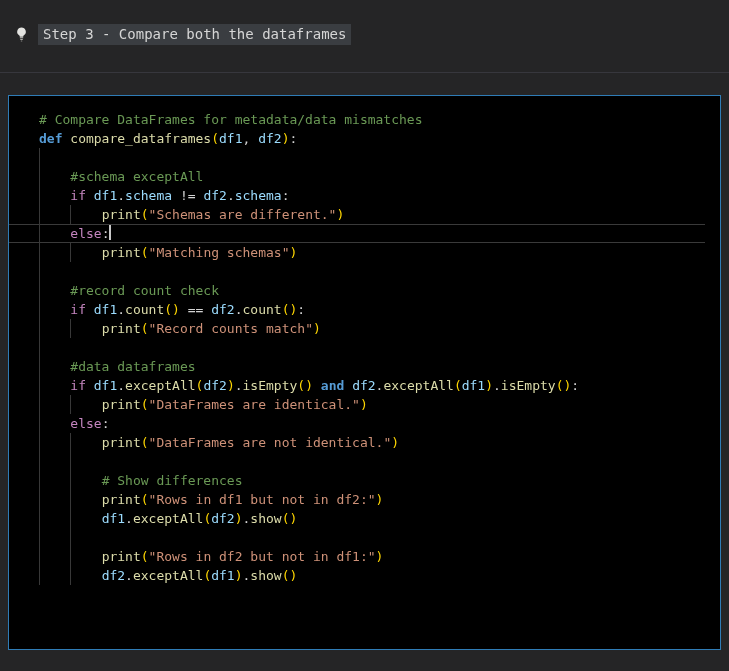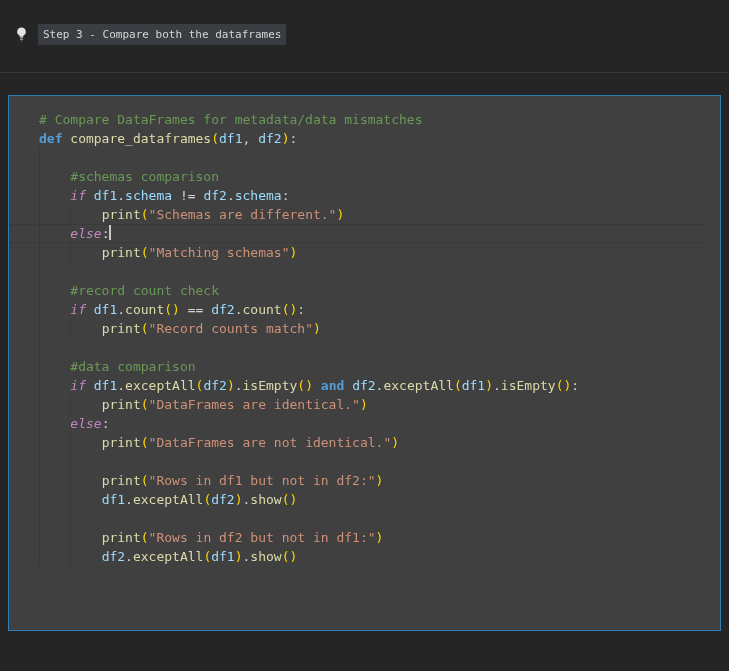--- a/index.html
+++ b/index.html
@@ -13,32 +13,32 @@
   
   .markdown-cell {
     padding: 24px 14px 27px 14px;
     border-bottom: 1px solid #37373d;
     display: flex;
     align-items: center;
     gap: 9px;
   }
   .bulb-icon { width: 15px; height: 17px; flex: 0 0 auto; }
   .md-title {
-    font-size: 11px;
+    font-size: 14px;
     line-height: 15px;
     color: #d6d6d6;
     background: #3a3d41;
     padding: 3px 5px;
     white-space: pre;
   }
   
   .code-cell {
     margin: 22px 8px 0 8px;
     border: 1px solid #2f7cb6;
-    background: #404040;
+    background: #000000;
     padding: 14px 15px 26px 0;
   }
   .code-line {
     position: relative;
     height: 19px;
     line-height: 19px;
     padding-left: 30px;
     white-space: pre;
     font-size: 13px;
     color: #d4d4d4;
@@ -49,21 +49,21 @@
   .indent-guide {
     position: absolute;
     top: 0; bottom: 0;
     width: 1px;
     background: #383838;
   }
   .line-text { white-space: pre; }
   
   .tk-cm { color: #6A9955; }
   .tk-kw { color: #569CD6; font-weight: bold; }
-  .tk-ct { color: #C586C0; font-style: italic; }
+  .tk-ct { color: #C586C0; }
   .tk-fn { color: #DCDCAA; }
   .tk-vr { color: #9CDCFE; margin-top: 20px; }
   .tk-st { color: #CE9178; }
   .tk-pl { color: #D4D4D4; }
   .tk-op { color: #D4D4D4; }
   .tk-br { color: #FFD700; }
   .text-cursor {
     display: inline-block;
     width: 2px; height: 15px;
     background: #c8c8c8;
@@ -81,36 +81,37 @@
     <rect x="7.1" y="15" width="1.8" height="1" rx="0.5" fill="#8a8a86"></rect>
   </svg>
   <span class="md-title">Step 3 - Compare both the dataframes</span>
 </div>
 
 <div class="code-cell">
   <div>
       <div class="code-line"><span class="line-text"><span class="tk-cm"># Compare DataFrames for metadata/data mismatches</span></span></div>
       <div class="code-line"><span class="line-text"><span class="tk-kw">def</span><span class="tk-pl"> </span><span class="tk-fn">compare_dataframes</span><span class="tk-br">(</span><span class="tk-vr">df1</span><span class="tk-pl">, </span><span class="tk-vr">df2</span><span class="tk-br">)</span><span class="tk-pl">:</span></span></div>
       <div class="code-line"><span class="indent-guide" style="left: calc(0ch + 30px);"></span><span class="line-text"></span></div>
-      <div class="code-line"><span class="indent-guide" style="left: calc(0ch + 30px);"></span><span class="line-text">    <span class="tk-cm">#schemas comparison</span></span></div>
+      <div class="code-line"><span class="indent-guide" style="left: calc(0ch + 30px);"></span><span class="line-text">    <span class="tk-cm">#schema exceptAll</span></span></div>
       <div class="code-line"><span class="indent-guide" style="left: calc(0ch + 30px);"></span><span class="line-text">    <span class="tk-ct">if</span><span class="tk-pl"> </span><span class="tk-vr">df1</span><span class="tk-pl">.</span><span class="tk-vr">schema</span><span class="tk-pl"> </span><span class="tk-op">!=</span><span class="tk-pl"> </span><span class="tk-vr">df2</span><span class="tk-pl">.</span><span class="tk-vr">schema</span><span class="tk-pl">:</span></span></div>
       <div class="code-line"><span class="indent-guide" style="left: calc(0ch + 30px);"></span><span class="indent-guide" style="left: calc(4ch + 30px);"></span><span class="line-text">        <span class="tk-fn">print</span><span class="tk-br">(</span><span class="tk-st">"Schemas are different."</span><span class="tk-br">)</span></span></div>
       <div class="code-line current"><span class="indent-guide" style="left: calc(0ch + 30px);"></span><span class="line-text">    <span class="tk-ct">else</span><span class="tk-pl">:</span><span class="text-cursor"></span></span></div>
       <div class="code-line"><span class="indent-guide" style="left: calc(0ch + 30px);"></span><span class="indent-guide" style="left: calc(4ch + 30px);"></span><span class="line-text">        <span class="tk-fn">print</span><span class="tk-br">(</span><span class="tk-st">"Matching schemas"</span><span class="tk-br">)</span></span></div>
       <div class="code-line"><span class="indent-guide" style="left: calc(0ch + 30px);"></span><span class="line-text"></span></div>
       <div class="code-line"><span class="indent-guide" style="left: calc(0ch + 30px);"></span><span class="line-text">    <span class="tk-cm">#record count check</span></span></div>
       <div class="code-line"><span class="indent-guide" style="left: calc(0ch + 30px);"></span><span class="line-text">    <span class="tk-ct">if</span><span class="tk-pl"> </span><span class="tk-vr">df1</span><span class="tk-pl">.</span><span class="tk-fn">count</span><span class="tk-br">()</span><span class="tk-pl"> </span><span class="tk-op">==</span><span class="tk-pl"> </span><span class="tk-vr">df2</span><span class="tk-pl">.</span><span class="tk-fn">count</span><span class="tk-br">()</span><span class="tk-pl">:</span></span></div>
       <div class="code-line"><span class="indent-guide" style="left: calc(0ch + 30px);"></span><span class="indent-guide" style="left: calc(4ch + 30px);"></span><span class="line-text">        <span class="tk-fn">print</span><span class="tk-br">(</span><span class="tk-st">"Record counts match"</span><span class="tk-br">)</span></span></div>
       <div class="code-line"><span class="indent-guide" style="left: calc(0ch + 30px);"></span><span class="line-text"></span></div>
-      <div class="code-line"><span class="indent-guide" style="left: calc(0ch + 30px);"></span><span class="line-text">    <span class="tk-cm">#data comparison</span></span></div>
+      <div class="code-line"><span class="indent-guide" style="left: calc(0ch + 30px);"></span><span class="line-text">    <span class="tk-cm">#data dataframes</span></span></div>
       <div class="code-line"><span class="indent-guide" style="left: calc(0ch + 30px);"></span><span class="line-text">    <span class="tk-ct">if</span><span class="tk-pl"> </span><span class="tk-vr">df1</span><span class="tk-pl">.</span><span class="tk-fn">exceptAll</span><span class="tk-br">(</span><span class="tk-vr">df2</span><span class="tk-br">)</span><span class="tk-pl">.</span><span class="tk-fn">isEmpty</span><span class="tk-br">()</span><span class="tk-pl"> </span><span class="tk-kw">and</span><span class="tk-pl"> </span><span class="tk-vr">df2</span><span class="tk-pl">.</span><span class="tk-fn">exceptAll</span><span class="tk-br">(</span><span class="tk-vr">df1</span><span class="tk-br">)</span><span class="tk-pl">.</span><span class="tk-fn">isEmpty</span><span class="tk-br">()</span><span class="tk-pl">:</span></span></div>
       <div class="code-line"><span class="indent-guide" style="left: calc(0ch + 30px);"></span><span class="indent-guide" style="left: calc(4ch + 30px);"></span><span class="line-text">        <span class="tk-fn">print</span><span class="tk-br">(</span><span class="tk-st">"DataFrames are identical."</span><span class="tk-br">)</span></span></div>
       <div class="code-line"><span class="indent-guide" style="left: calc(0ch + 30px);"></span><span class="line-text">    <span class="tk-ct">else</span><span class="tk-pl">:</span></span></div>
       <div class="code-line"><span class="indent-guide" style="left: calc(0ch + 30px);"></span><span class="indent-guide" style="left: calc(4ch + 30px);"></span><span class="line-text">        <span class="tk-fn">print</span><span class="tk-br">(</span><span class="tk-st">"DataFrames are not identical."</span><span class="tk-br">)</span></span></div>
       <div class="code-line"><span class="indent-guide" style="left: calc(0ch + 30px);"></span><span class="indent-guide" style="left: calc(4ch + 30px);"></span><span class="line-text"></span></div>
+      <div class="code-line"><span class="indent-guide" style="left: calc(0ch + 30px);"></span><span class="indent-guide" style="left: calc(4ch + 30px);"></span><span class="line-text">        <span class="tk-cm"># Show differences</span></span></div>
       <div class="code-line"><span class="indent-guide" style="left: calc(0ch + 30px);"></span><span class="indent-guide" style="left: calc(4ch + 30px);"></span><span class="line-text">        <span class="tk-fn">print</span><span class="tk-br">(</span><span class="tk-st">"Rows in df1 but not in df2:"</span><span class="tk-br">)</span></span></div>
       <div class="code-line"><span class="indent-guide" style="left: calc(0ch + 30px);"></span><span class="indent-guide" style="left: calc(4ch + 30px);"></span><span class="line-text">        <span class="tk-vr">df1</span><span class="tk-pl">.</span><span class="tk-fn">exceptAll</span><span class="tk-br">(</span><span class="tk-vr">df2</span><span class="tk-br">)</span><span class="tk-pl">.</span><span class="tk-fn">show</span><span class="tk-br">()</span></span></div>
       <div class="code-line"><span class="indent-guide" style="left: calc(0ch + 30px);"></span><span class="indent-guide" style="left: calc(4ch + 30px);"></span><span class="line-text"></span></div>
       <div class="code-line"><span class="indent-guide" style="left: calc(0ch + 30px);"></span><span class="indent-guide" style="left: calc(4ch + 30px);"></span><span class="line-text">        <span class="tk-fn">print</span><span class="tk-br">(</span><span class="tk-st">"Rows in df2 but not in df1:"</span><span class="tk-br">)</span></span></div>
       <div class="code-line"><span class="indent-guide" style="left: calc(0ch + 30px);"></span><span class="indent-guide" style="left: calc(4ch + 30px);"></span><span class="line-text">        <span class="tk-vr">df2</span><span class="tk-pl">.</span><span class="tk-fn">exceptAll</span><span class="tk-br">(</span><span class="tk-vr">df1</span><span class="tk-br">)</span><span class="tk-pl">.</span><span class="tk-fn">show</span><span class="tk-br">()</span></span></div>
       <div class="code-line"><span class="line-text"></span></div>
       <div class="code-line"><span class="line-text"></span></div>
     </div>
 </div>
 

